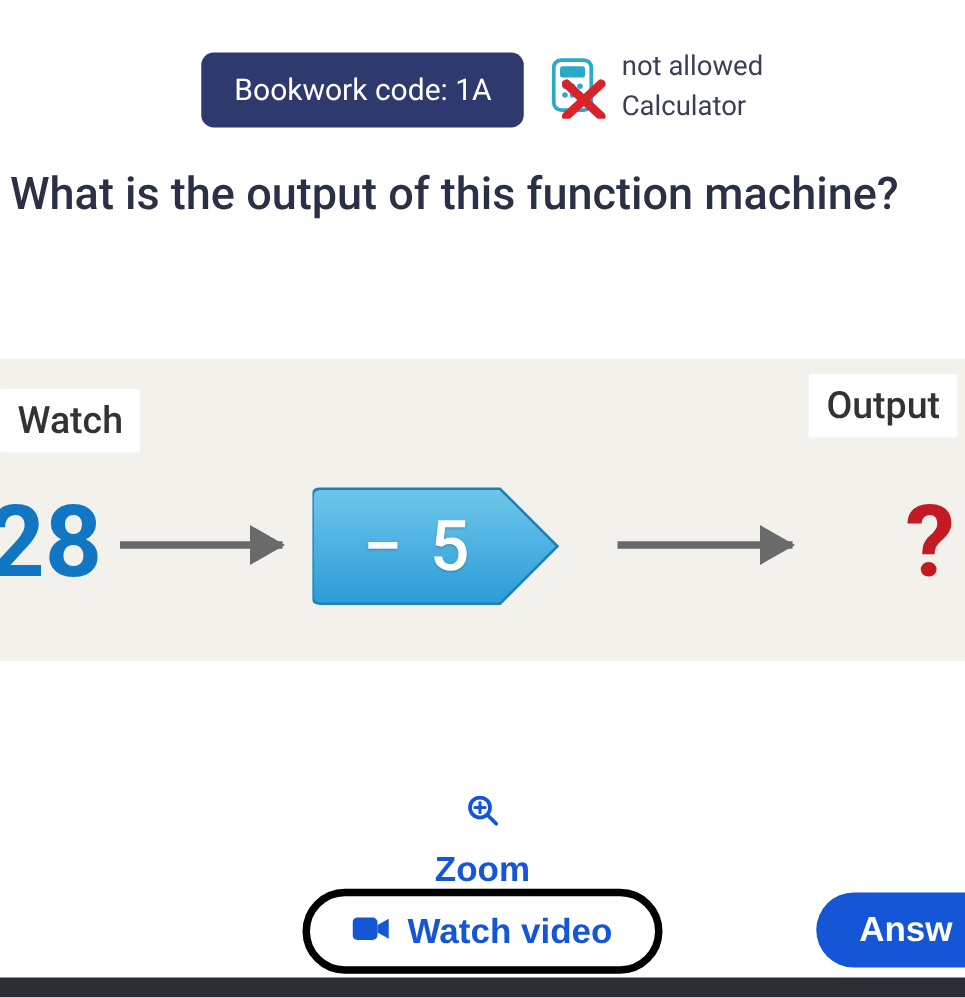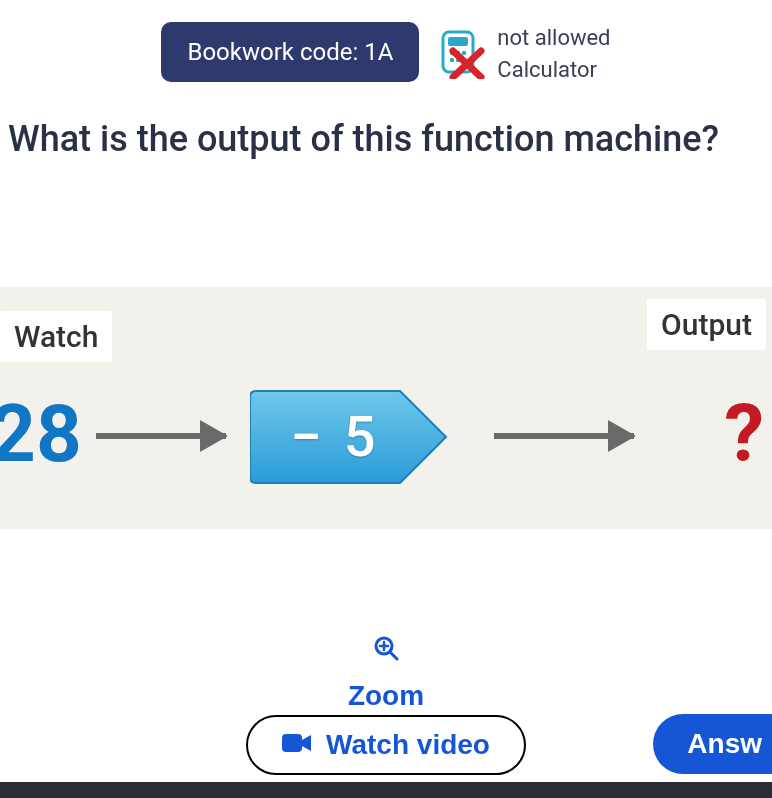--- a/index.html
+++ b/index.html
@@ -6,24 +6,24 @@
   body {
     font-family: -apple-system, BlinkMacSystemFont, "Segoe UI", Roboto, Arial, sans-serif;
     background: #ffffff;
     width: 772px;
     height: 798px;
     overflow: hidden;
     position: relative;
   }
   .top-row {
     display: flex;
-    align-items: flex-start;
+    align-items: flex-end;
     justify-content: center;
     gap: 16px;
-    padding-top: 22px;
+    padding-top: 38px;
   }
   .bookwork-badge {
     background: #2e3a6e;
     color: #ffffff;
     font-size: 24px;
     padding: 16px 26px;
     border-radius: 10px;
   }
   .calc-group {
     display: flex;
@@ -154,21 +154,21 @@
     height: 62px;
     display: flex;
     align-items: center;
     justify-content: center;
   }
   .watch-btn {
     display: inline-flex;
     align-items: center;
     gap: 14px;
     background: #ffffff;
-    border: 2px solid #000000;
+    border: 6px solid #000000;
     color: #1456d6;
     font-size: 28px;
     font-weight: 700;
     padding: 12px 34px;
     border-radius: 40px;
     cursor: pointer;
   }
   .answer-btn {
     position: absolute;
     right: -20px;

